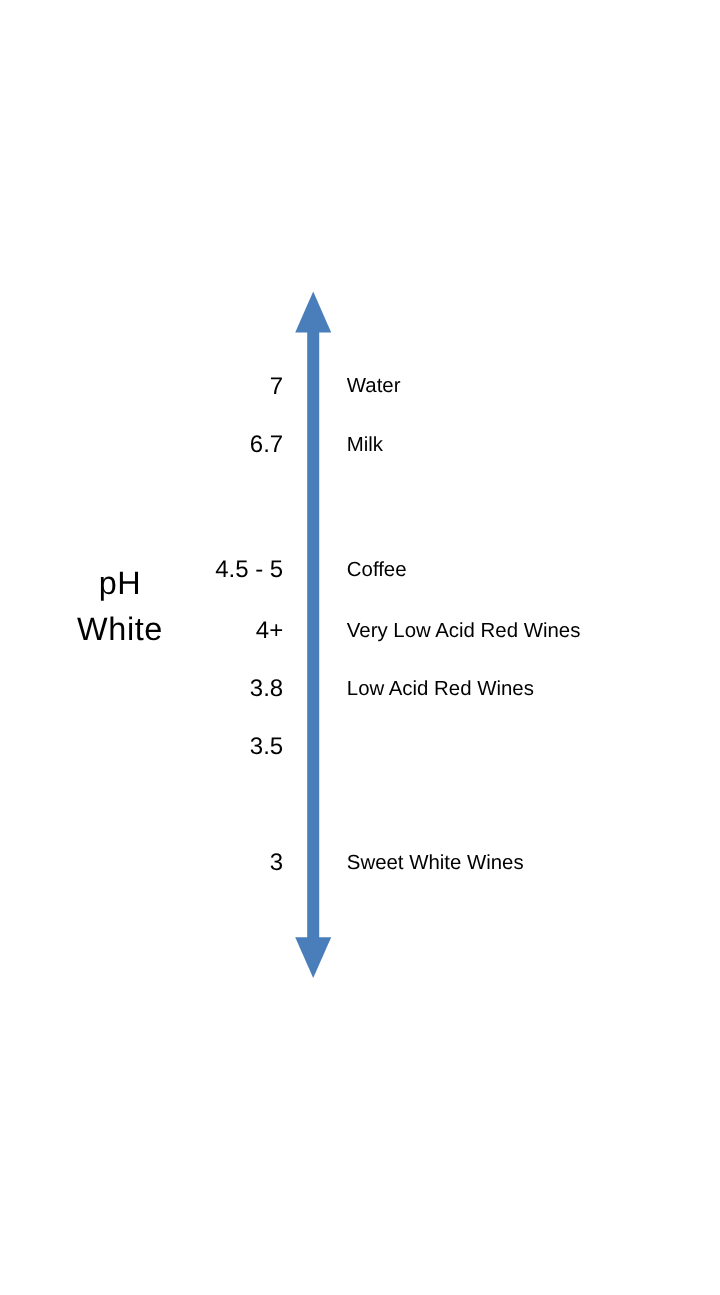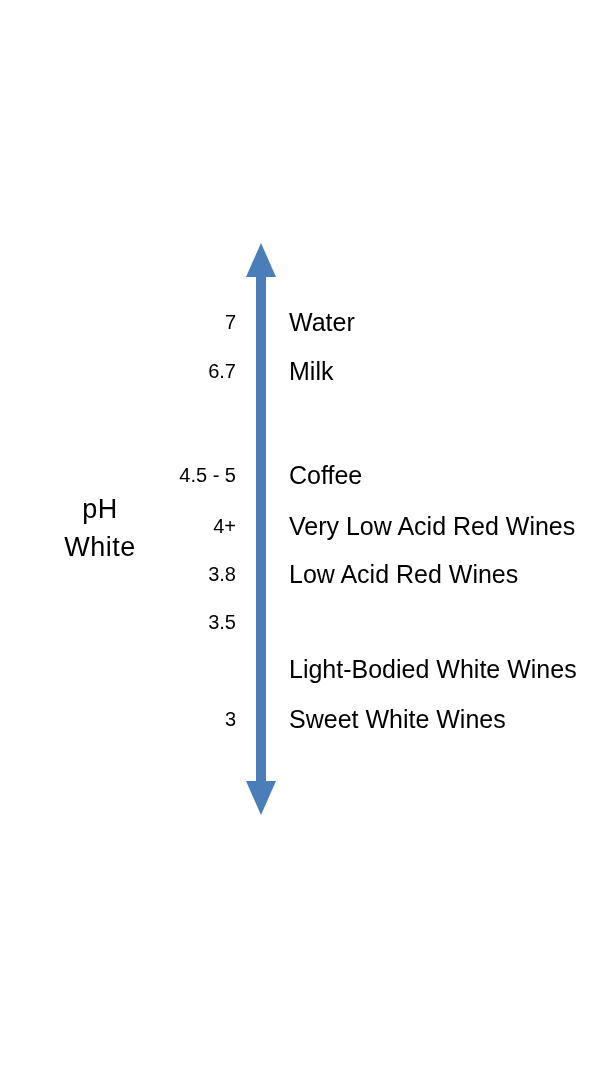--- a/index.html
+++ b/index.html
@@ -15,21 +15,21 @@
     width: 600px;
     height: 1079px;
     background: #ffffff;
     overflow: hidden;
   }
 
   
   .axis-title {
     position: absolute;
     left: 10px;
-    top: 490px;
+    top: 467px;
     width: 180px;
     text-align: center;
     color: #000000;
     font-size: 27px;
     line-height: 38px;
     letter-spacing: 0.5px;
   }
   .axis-title .line {
     display: block;
   }
@@ -66,21 +66,21 @@
     width: 116px;
     text-align: right;
     font-size: 20px;
     color: #000000;
     line-height: 26px;
     white-space: nowrap;
   }
   .row .label {
     position: absolute;
     left: 289px;
-    font-size: 25px;
+    font-size: 17px;
     color: #000000;
     line-height: 26px;
     white-space: nowrap;
   }
 </style>
 </head>
 <body>
 
 <div class="page">
 
@@ -122,21 +122,20 @@
     <div class="row" style="top:561px;padding-left:48px;">
       <span class="value">3.8</span>
       <span class="label">Low Acid Red Wines</span>
     </div>
 
     <div class="row" style="top:609px;">
       <span class="value">3.5</span>
     </div>
 
     <div class="row" style="top:656px;">
-      <span class="label">Light-Bodied White Wines</span>
     </div>
 
     <div class="row" style="top:706px;">
       <span class="value">3</span>
       <span class="label">Sweet White Wines</span>
     </div>
 
 
   </div>
 </div>

